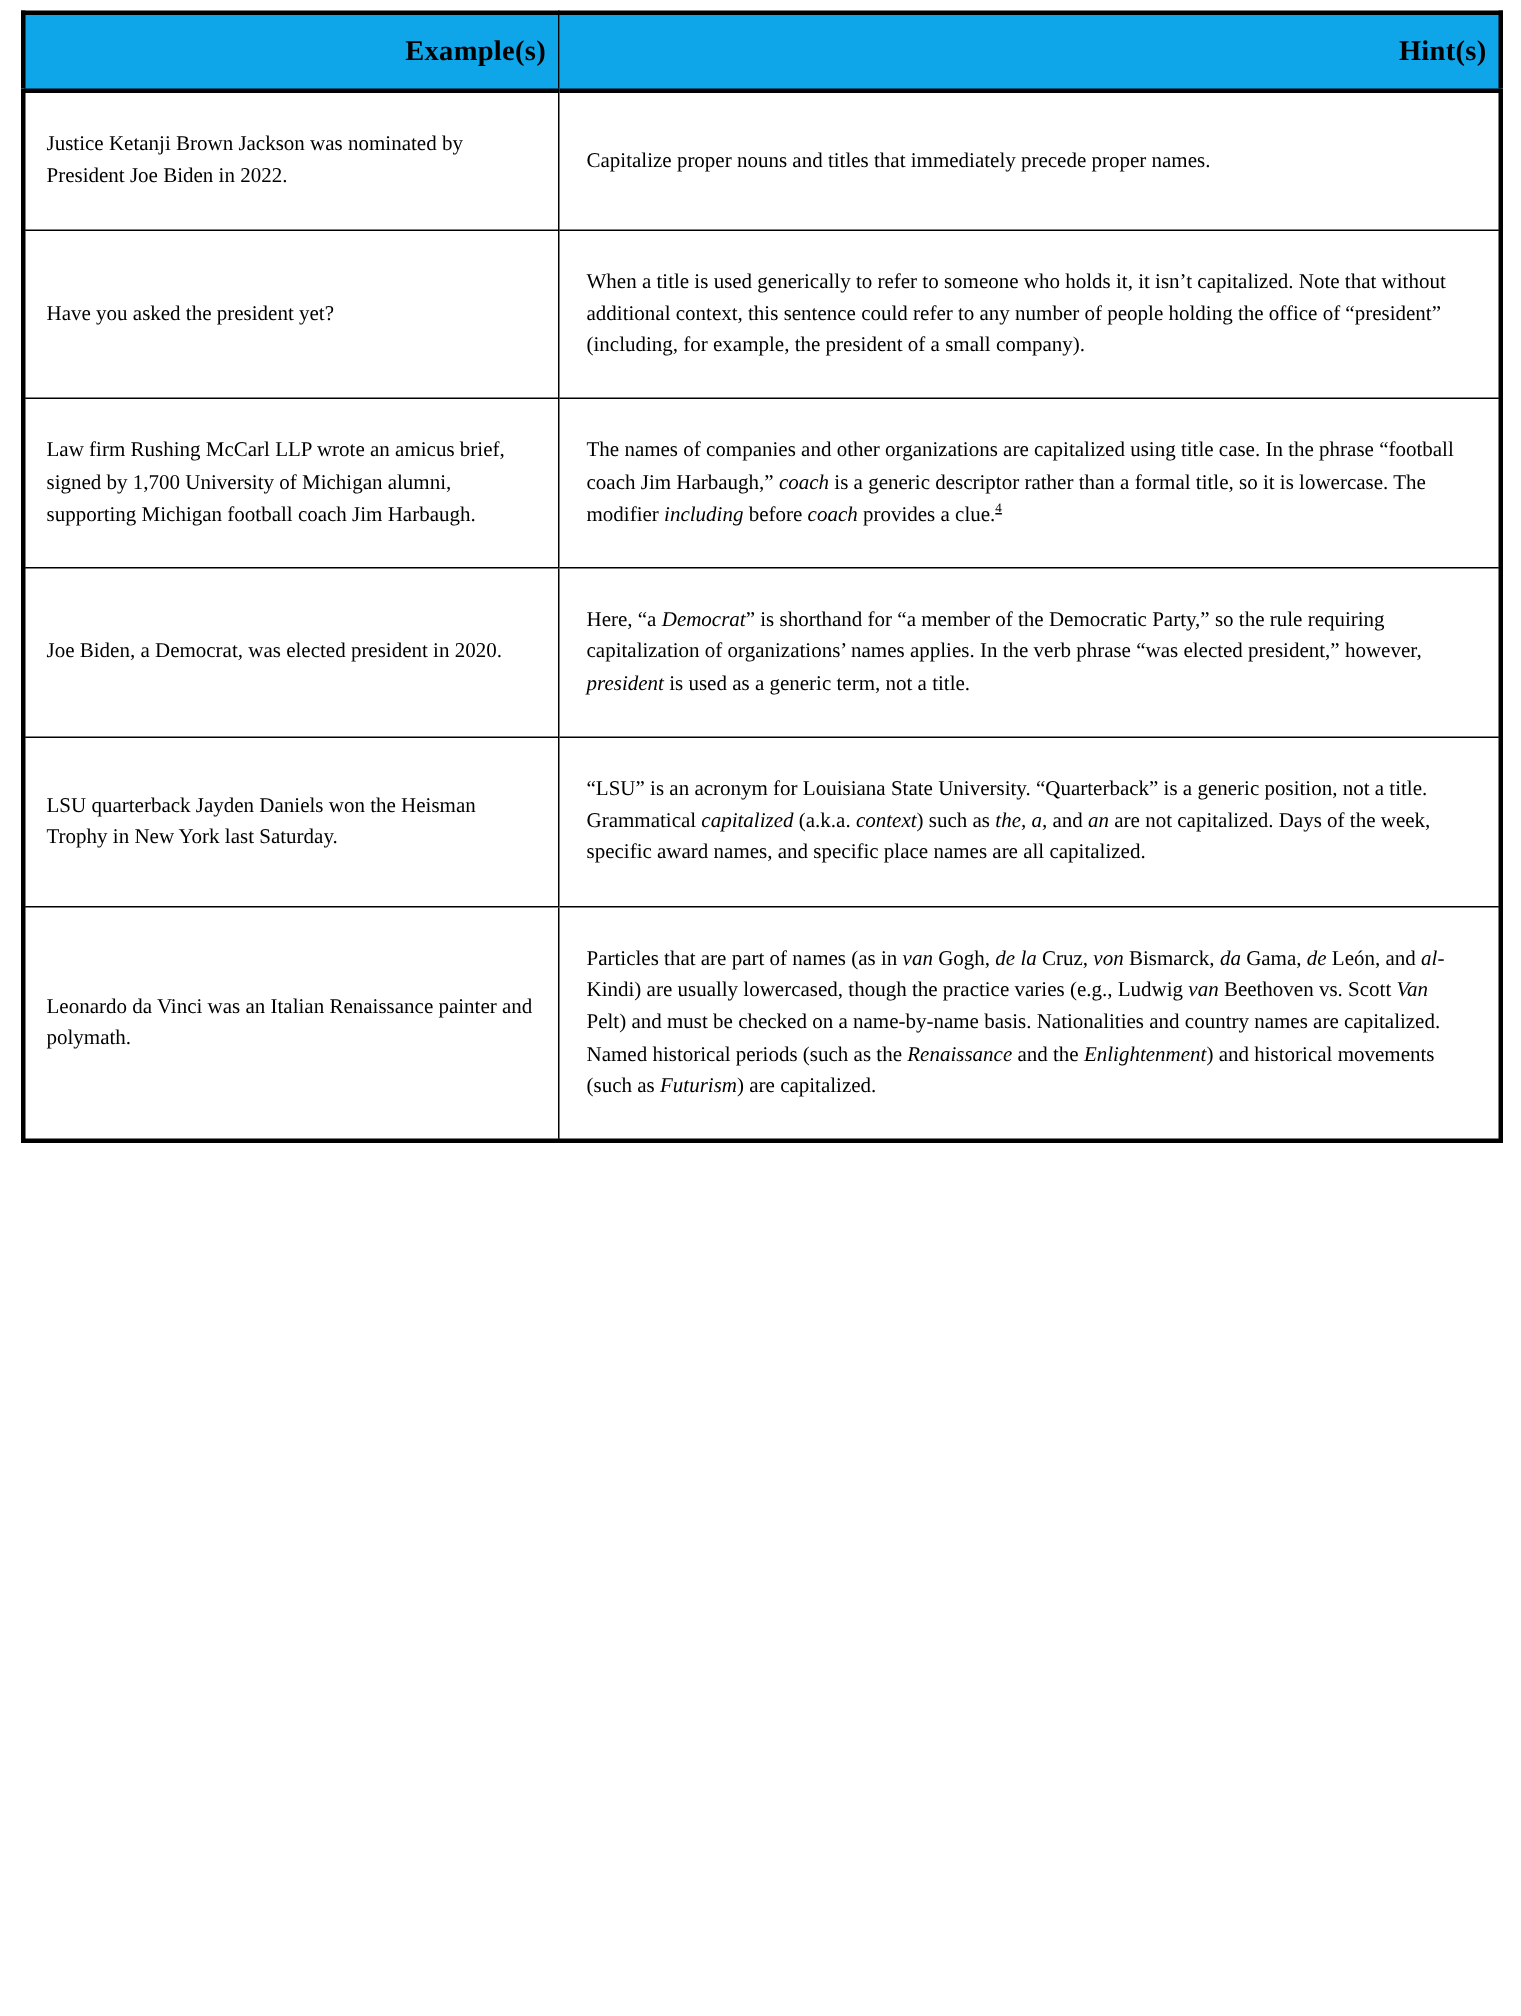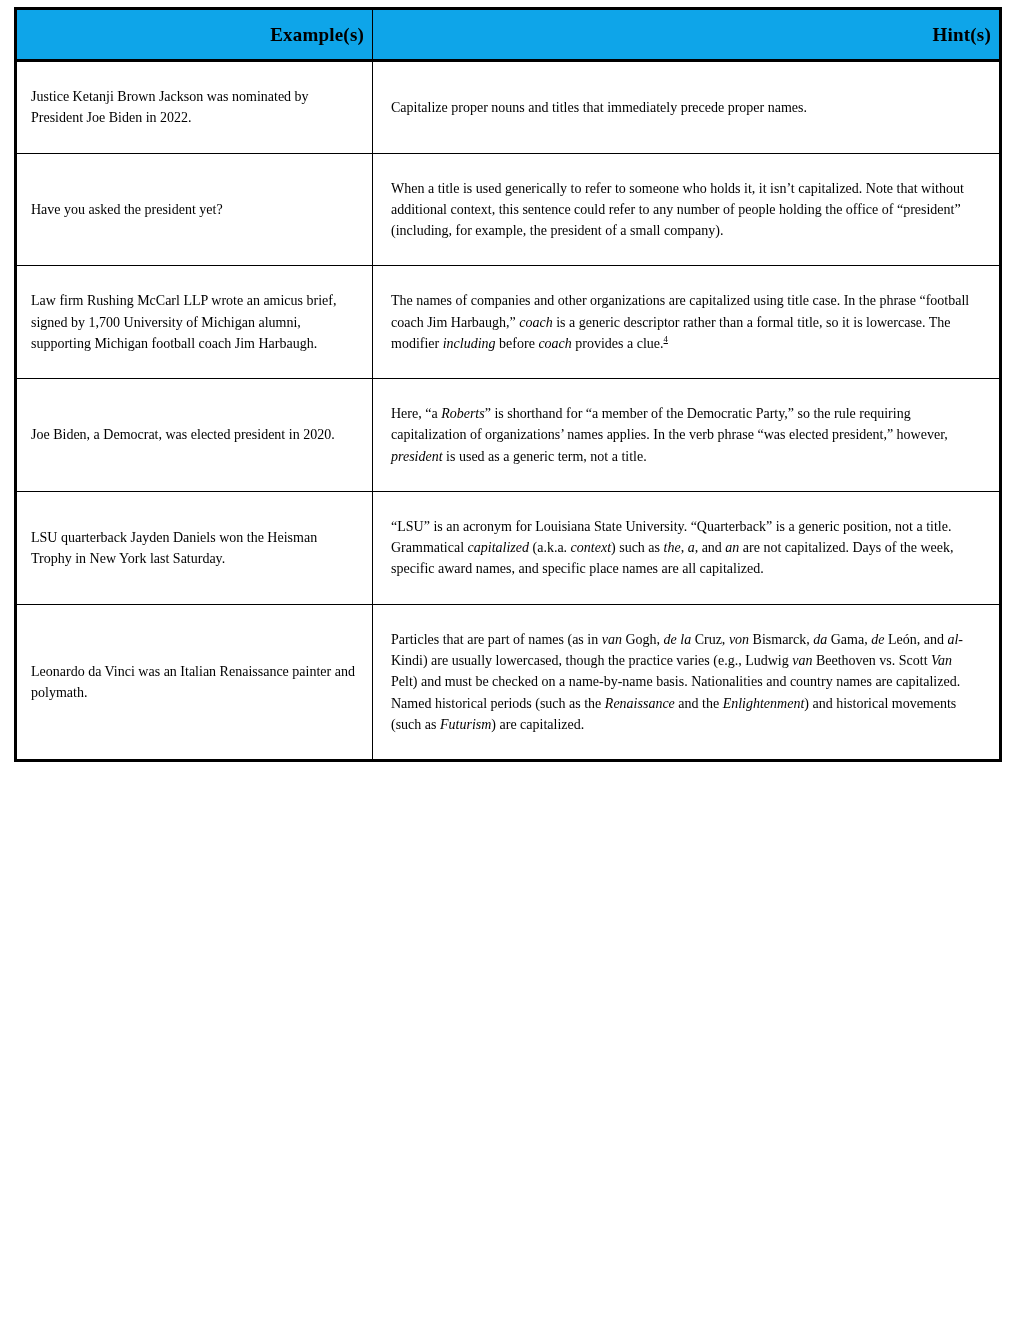--- a/index.html
+++ b/index.html
@@ -96,21 +96,21 @@
         <tr>
           <td class="cell-example"><span class="cell-text">Have you asked the president yet?</span></td>
           <td class="cell-hint"><span class="cell-text">When a title is used generically to refer to someone who holds it, it isn’t capitalized. Note that without additional context, this sentence could refer to any number of people holding the office of “president” (including, for example, the president of a small company).</span></td>
         </tr>
         <tr>
           <td class="cell-example"><span class="cell-text">Law firm Rushing McCarl LLP wrote an amicus brief, signed by 1,700 University of Michigan alumni, supporting Michigan football coach Jim Harbaugh.</span></td>
           <td class="cell-hint"><span class="cell-text">The names of companies and other organizations are capitalized using title case. In the phrase “football coach Jim Harbaugh,” <i>coach</i> is a generic descriptor rather than a formal title, so it is lowercase. The modifier <i>including</i> before <i>coach</i> provides a clue.<sup class="footnote-ref">4</sup></span></td>
         </tr>
         <tr>
           <td class="cell-example"><span class="cell-text">Joe Biden, a Democrat, was elected president in 2020.</span></td>
-          <td class="cell-hint"><span class="cell-text">Here, “a <i>Roberts</i>” is shorthand for “a member of the Democratic Party,” so the rule requiring capitalization of organizations’ names applies. In the verb phrase “was elected president,” however, <i>president</i> is used as a generic term, not a title.</span></td>
+          <td class="cell-hint"><span class="cell-text">Here, “a <i>Democrat</i>” is shorthand for “a member of the Democratic Party,” so the rule requiring capitalization of organizations’ names applies. In the verb phrase “was elected president,” however, <i>president</i> is used as a generic term, not a title.</span></td>
         </tr>
         <tr>
           <td class="cell-example"><span class="cell-text">LSU quarterback Jayden Daniels won the Heisman Trophy in New York last Saturday.</span></td>
           <td class="cell-hint"><span class="cell-text">“LSU” is an acronym for Louisiana State University. “Quarterback” is a generic position, not a title. Grammatical <i>capitalized</i> (a.k.a. <i>context</i>) such as <i>the</i>, <i>a</i>, and <i>an</i> are not capitalized. Days of the week, specific award names, and specific place names are all capitalized.</span></td>
         </tr>
         <tr>
           <td class="cell-example"><span class="cell-text">Leonardo da Vinci was an Italian Renaissance painter and polymath.</span></td>
           <td class="cell-hint"><span class="cell-text">Particles that are part of names (as in <i>van</i> Gogh, <i>de la</i> Cruz, <i>von</i> Bismarck, <i>da</i> Gama, <i>de</i> León, and <i>al</i>-Kindi) are usually lowercased, though the practice varies (e.g., Ludwig <i>van</i> Beethoven vs. Scott <i>Van</i> Pelt) and must be checked on a name-by-name basis. Nationalities and country names are capitalized. Named historical periods (such as the <i>Renaissance</i> and the <i>Enlightenment</i>) and historical movements (such as <i>Futurism</i>) are capitalized.</span></td>
         </tr>
       </tbody>

